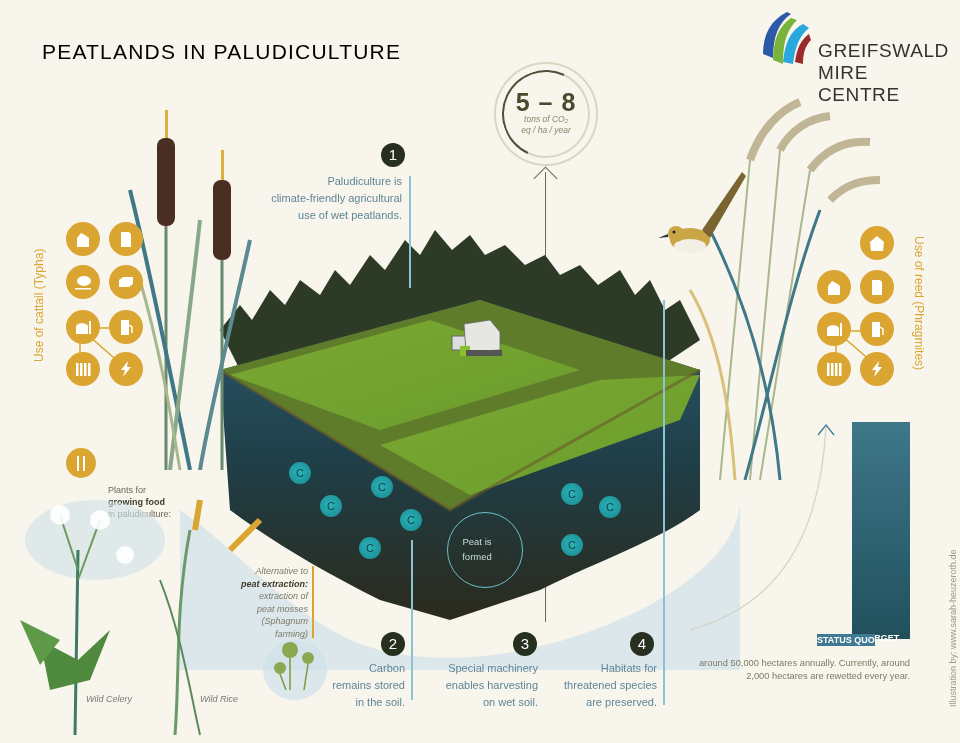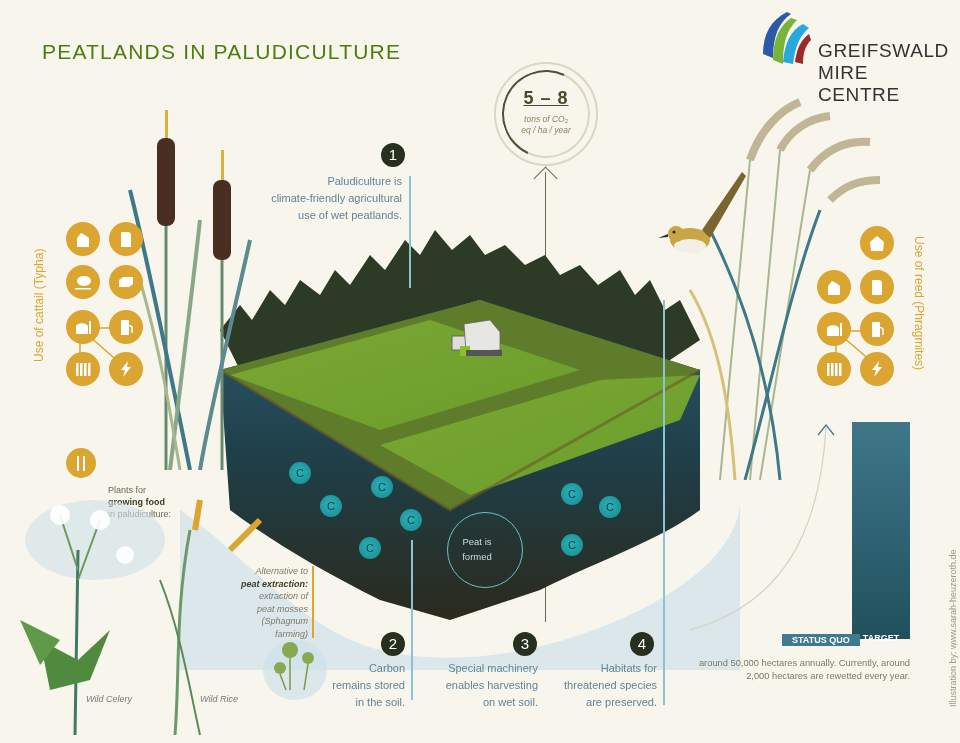--- a/index.html
+++ b/index.html
@@ -9,21 +9,21 @@
       font-family: "Liberation Sans", "DejaVu Sans", sans-serif;
       position: relative;
       color: #5b7a8a;
     }
     .abs { position: absolute; }
 
     
     .title {
       left: 42px; top: 40px;
       font-size: 21px; letter-spacing: 1.2px;
-      color: #4d7c0f; font-weight: normal;
+      color: #000000; font-weight: normal;
     }
     .logo-text {
       left: 818px; top: 40px;
       font-size: 19px; line-height: 22px; color: #333;
       letter-spacing: 0.6px;
     }
     .logo-text div { white-space: nowrap; }
 
     
     .co2-circle {
@@ -32,21 +32,21 @@
       border: 2px solid #d9d6c4;
     }
     .co2-inner {
       position: absolute; left: 6px; top: 6px; width: 88px; height: 88px;
       border-radius: 50%; border: 2px solid #4f5138;
       border-right-color: #d9d6c4; border-bottom-color: #d9d6c4;
       transform: rotate(-20deg);
     }
     .co2-value {
       left: 494px; top: 88px; width: 104px; text-align: center;
-      font-size: 18px; font-weight: bold; color: #4a4a2e; letter-spacing: 1px; text-decoration: underline;
+      font-size: 25px; font-weight: bold; color: #4a4a2e; letter-spacing: 1px;
     }
     .co2-unit {
       left: 494px; top: 114px; width: 104px; text-align: center;
       font-size: 8.5px; font-style: italic; color: #8a8468; line-height: 11px;
     }
     .co2-arrow-line { left: 545px; top: 172px; width: 1.2px; height: 450px; background: #6b6a58; }
     .co2-arrow-head {
       left: 537px; top: 170px; width: 17px; height: 17px;
       border-left: 1.3px solid #6b6a58; border-top: 1.3px solid #6b6a58;
       transform: rotate(45deg); transform-origin: center;
@@ -107,21 +107,21 @@
     
     .target-bar {
       left: 852px; top: 422px; width: 58px; height: 217px;
       background: linear-gradient(180deg, #3f7789 0%, #2f6474 50%, #21505c 100%);
     }
     .target-label {
       left: 852px; top: 633px; width: 58px; text-align: center;
       font-size: 9px; font-weight: bold; color: #fff;
     }
     .sq-label {
-      left: 782px; top: 634px; padding: 1px 10px;
+      left: 817px; top: 634px; padding: 1px 0;
       background: #3f7a92; color: #fff; font-size: 9px; font-weight: bold;
     }
     .note {
       left: 670px; top: 657px; width: 240px; text-align: right;
       font-size: 9.3px; line-height: 12.5px; color: #7d7a66;
     }
     .note b { color: #3e3d2b; }
     .credit {
       left: 948px; top: 707px;
       font-size: 9px; color: #9c9a88; white-space: nowrap;

